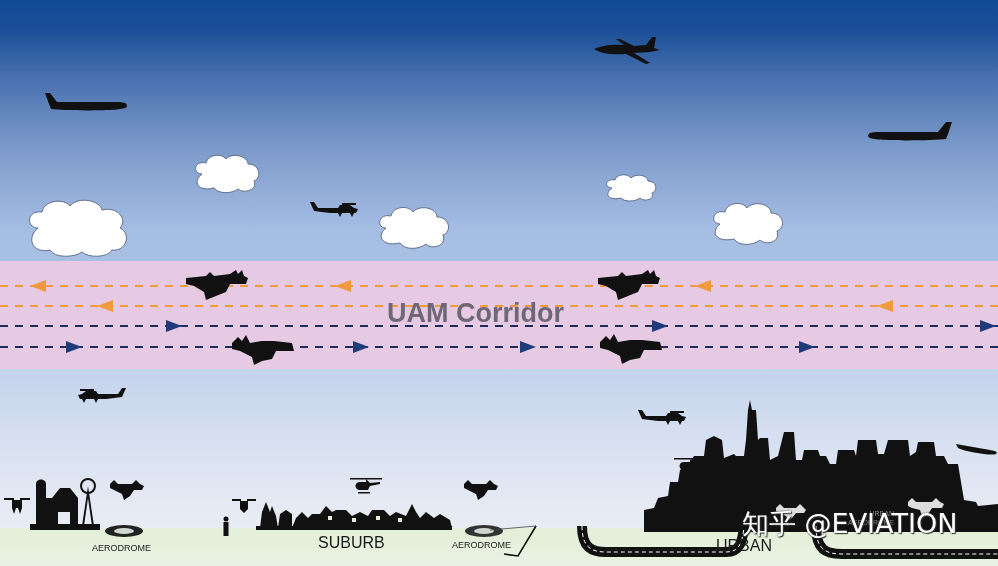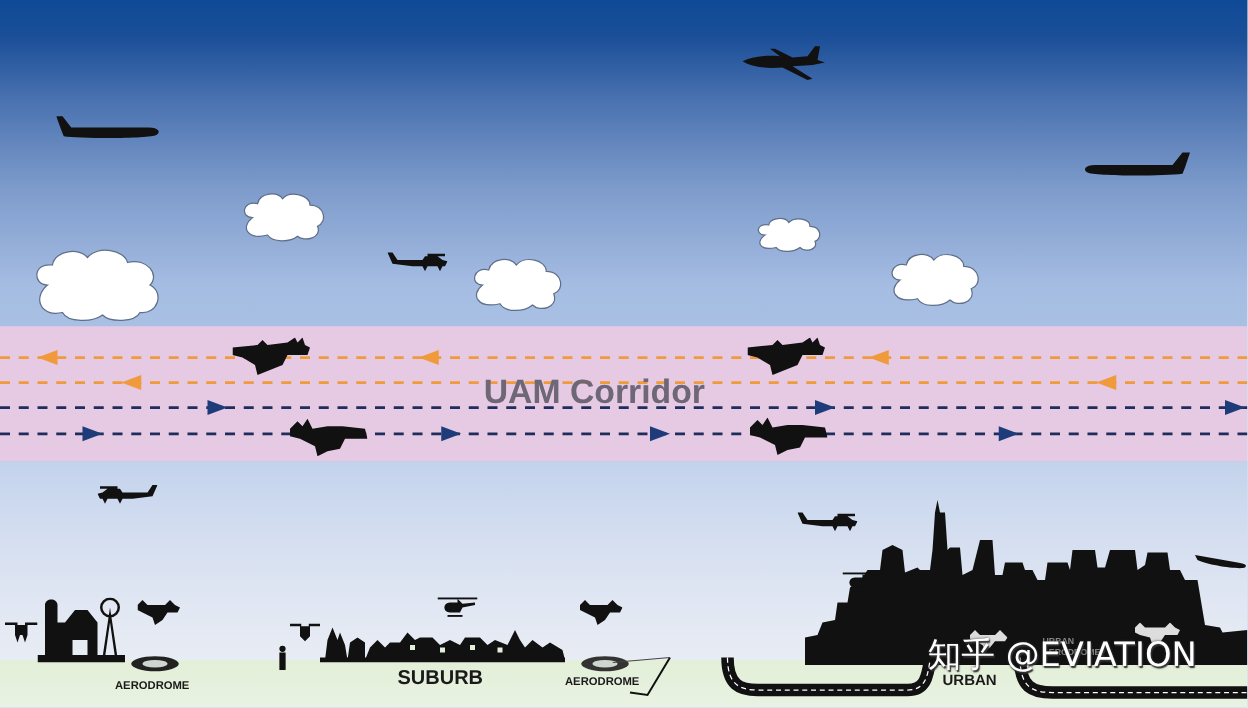--- a/index.html
+++ b/index.html
@@ -5,21 +5,21 @@
   html,body{margin:0;padding:0;}
   body{width:998px;height:566px;overflow:hidden;font-family:"Liberation Sans",sans-serif;}
   #scene{position:relative;width:998px;height:566px;overflow:hidden;
     background:linear-gradient(to bottom,#0f4a96 0px,#1b4f98 30px,#4a72b0 80px,#7d9bcb 150px,#a6bde3 230px,#a9c0e4 260px);}
   .corridor{position:absolute;left:0;top:261px;width:998px;height:108px;background:#e6c9e2;}
   .lower-sky{position:absolute;left:0;top:369px;width:998px;height:160px;
     background:linear-gradient(to bottom,#c3d3ec 0px,#d4def0 60px,#e2e8f3 120px,#e8ecf4 160px);}
   .ground{position:absolute;left:0;top:528px;width:998px;height:38px;background:linear-gradient(to bottom,#e3efd8,#e9f2e2);}
   .abs{position:absolute;}
   .corr-label{position:absolute;left:387px;top:298px;font-size:27px;font-weight:bold;color:#6e6776;letter-spacing:0px;}
-  .ground-label{position:absolute;font-weight:bold;color:#1a1a1a;}
+  .ground-label{position:absolute;font-weight:normal;color:#1a1a1a;text-align:right;}
   .watermark{position:absolute;left:742px;top:506px;font-size:27px;color:#ffffff;
     text-shadow:0 0 2px #333,1px 1px 1px #333;font-family:"DejaVu Sans",sans-serif;}
   .cloud{position:absolute;}
 </style>
 </head>
 <body>
 
 <div id="scene">
 
   <div class="lower-sky"></div>
@@ -178,17 +178,17 @@
   <svg class="abs" style="left:908px;top:498px" width="36" height="18" viewBox="0 0 36 18">
     <path d="M0 4 L4 0 L8 4 L24 4 L28 0 L32 4 L36 6 L34 10 L24 10 L20 16 L14 18 L12 12 L4 10 L0 8Z" fill="#ddd"></path>
   </svg>
 
   <svg class="abs" style="left:576px;top:522px" width="422" height="44" viewBox="0 0 422 44">
     <path d="M6 4 C6 26 16 30 30 30 L150 30 C164 30 166 20 168 6" fill="none" stroke="#111" stroke-width="10"></path>
     <path d="M6 4 C6 26 16 30 30 30 L150 30 C164 30 166 20 168 6" fill="none" stroke="#fff" stroke-width="1" stroke-dasharray="4 3"></path>
     <path d="M240 4 C240 28 250 32 266 32 L422 32" fill="none" stroke="#111" stroke-width="10"></path>
     <path d="M240 4 C240 28 250 32 266 32 L422 32" fill="none" stroke="#fff" stroke-width="1" stroke-dasharray="4 3"></path>
   </svg>
-  <div class="ground-label" style="left:754px;top:537px;font-size:12px">URBAN</div>
+  <div class="ground-label" style="left:716px;top:537px;font-size:16px">URBAN</div>
   <div class="ground-label" style="left:834px;top:509px;font-size:7px;color:#888;width:60px;line-height:9px">URBAN AERODROME</div>
 
   <div class="watermark">知乎 @EVIATION</div>
 </div>
 
 </body></html>

